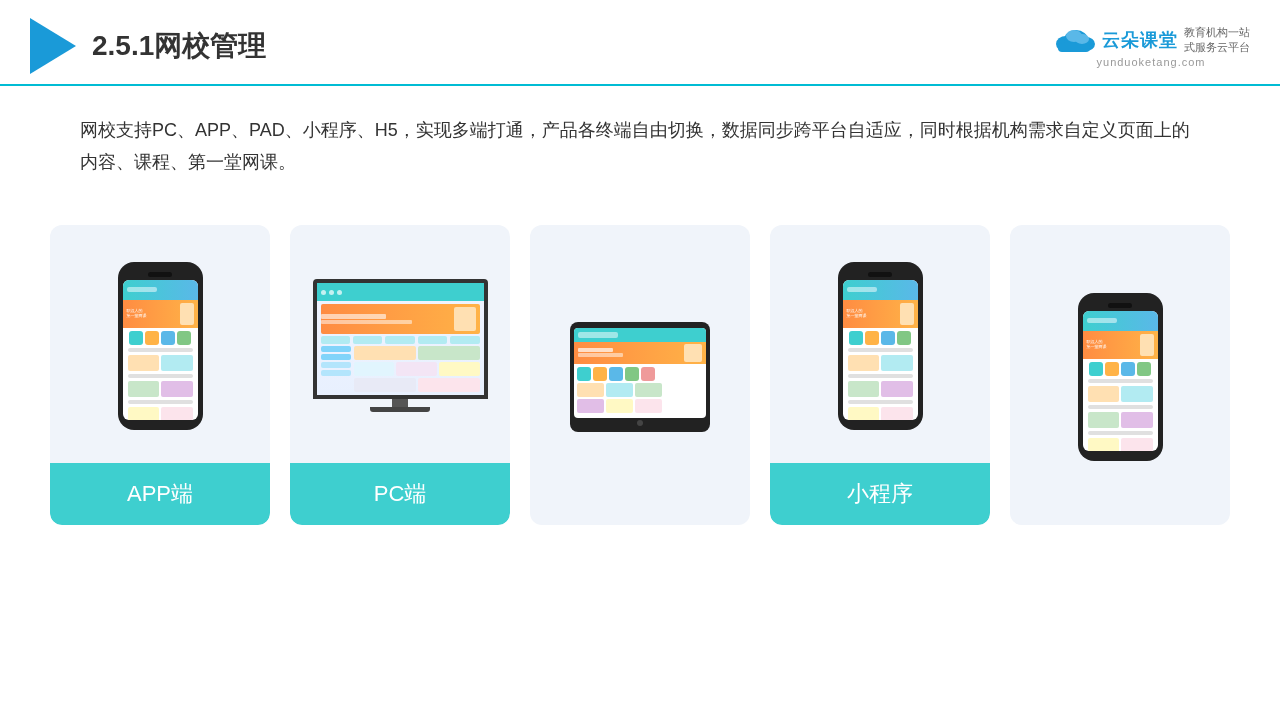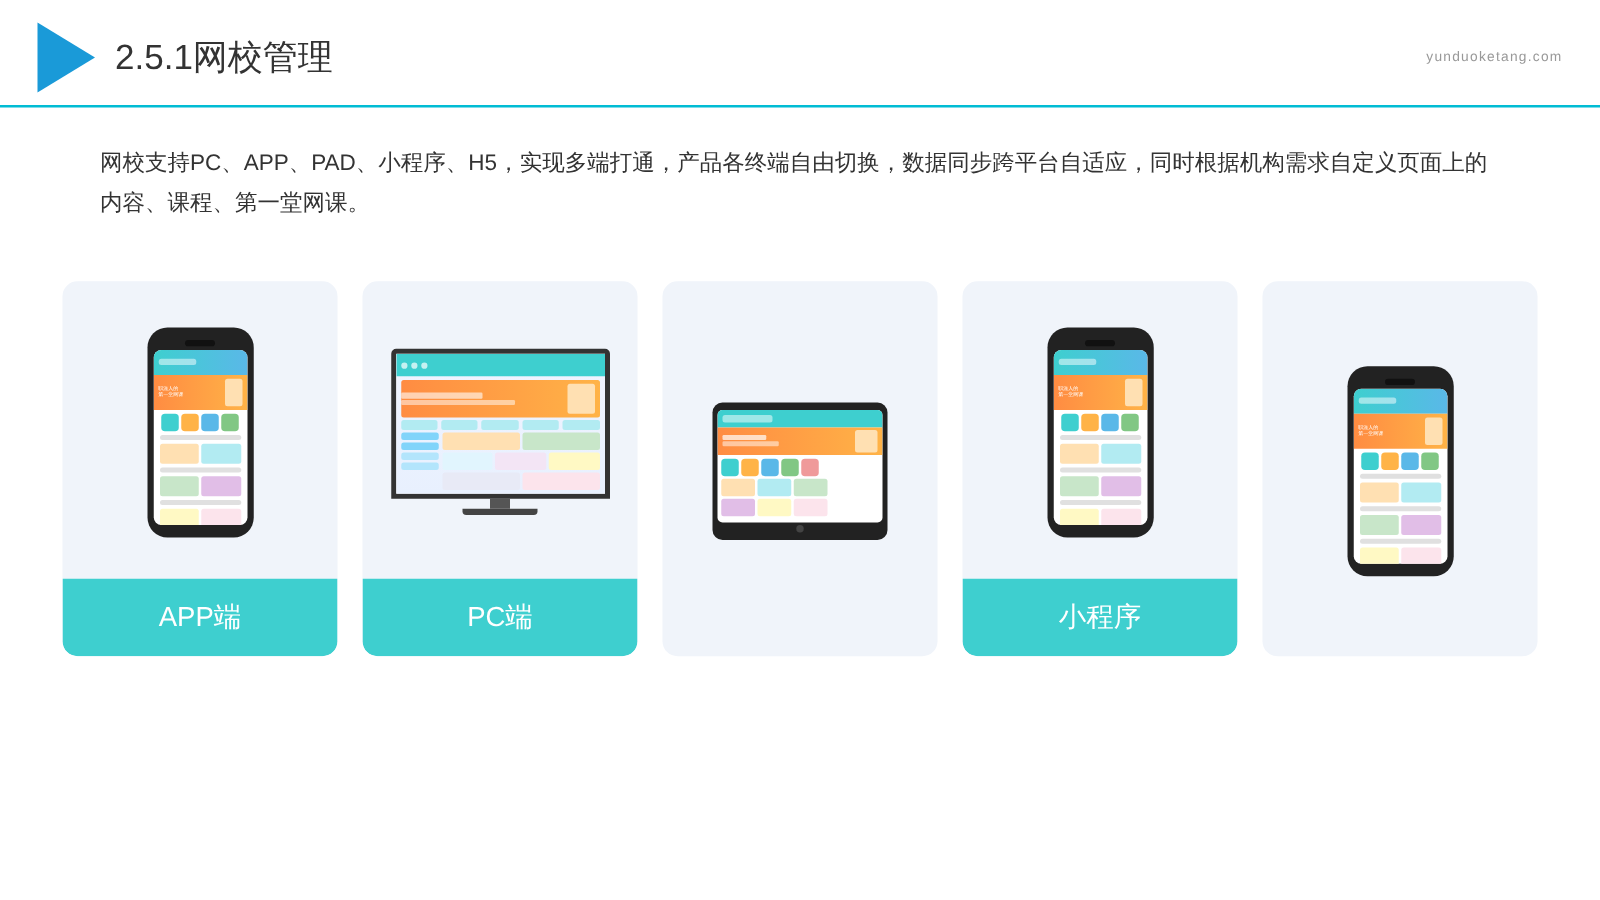--- a/index.html
+++ b/index.html
@@ -30,21 +30,21 @@
     .logo-triangle {
       width: 0;
       height: 0;
       border-top: 28px solid transparent;
       border-bottom: 28px solid transparent;
       border-left: 46px solid #1a9ad8;
     }
 
     .page-title {
       font-size: 28px;
-      font-weight: normal;
+      font-weight: bold;
       color: #333;
     }
 
     .header-right {
       display: flex;
       flex-direction: column;
       align-items: center;
     }
 
     .brand-logo {
@@ -431,20 +431,32 @@
   </style>
 </head>
 <body>
 
 <div class="header">
   <div class="header-left">
     <div class="logo-triangle"></div>
     <h1 class="page-title">2.5.1网校管理</h1>
   </div>
   <div class="header-right">
+    <div class="brand-logo">
+      <svg class="cloud-icon" viewBox="0 0 44 32" fill="none">
+        <ellipse cx="14" cy="20" rx="10" ry="8" fill="#1a9ad8"></ellipse>
+        <ellipse cx="24" cy="16" rx="12" ry="10" fill="#1a9ad8"></ellipse>
+        <ellipse cx="34" cy="20" rx="9" ry="7" fill="#1a9ad8"></ellipse>
+        <rect x="6" y="19" width="32" height="9" rx="4" fill="#1a9ad8"></rect>
+        <ellipse cx="22" cy="12" rx="8" ry="6" fill="#5ab8e8"></ellipse>
+        <ellipse cx="30" cy="15" rx="7" ry="5" fill="#5ab8e8"></ellipse>
+      </svg>
+      <span class="brand-name">云朵课堂</span>
+      <span class="brand-tagline" style="font-size:11px;color:#666;line-height:1.4;">教育机构一站<br>式服务云平台</span>
+    </div>
     <span class="brand-url">yunduoketang.com</span>
   </div>
 </div>
 
 <div class="description">
   <p>网校支持PC、APP、PAD、小程序、H5，实现多端打通，产品各终端自由切换，数据同步跨平台自适应，同时根据机构需求自定义页面上的内容、课程、第一堂网课。</p>
 </div>
 
 <div class="cards-container">
 

